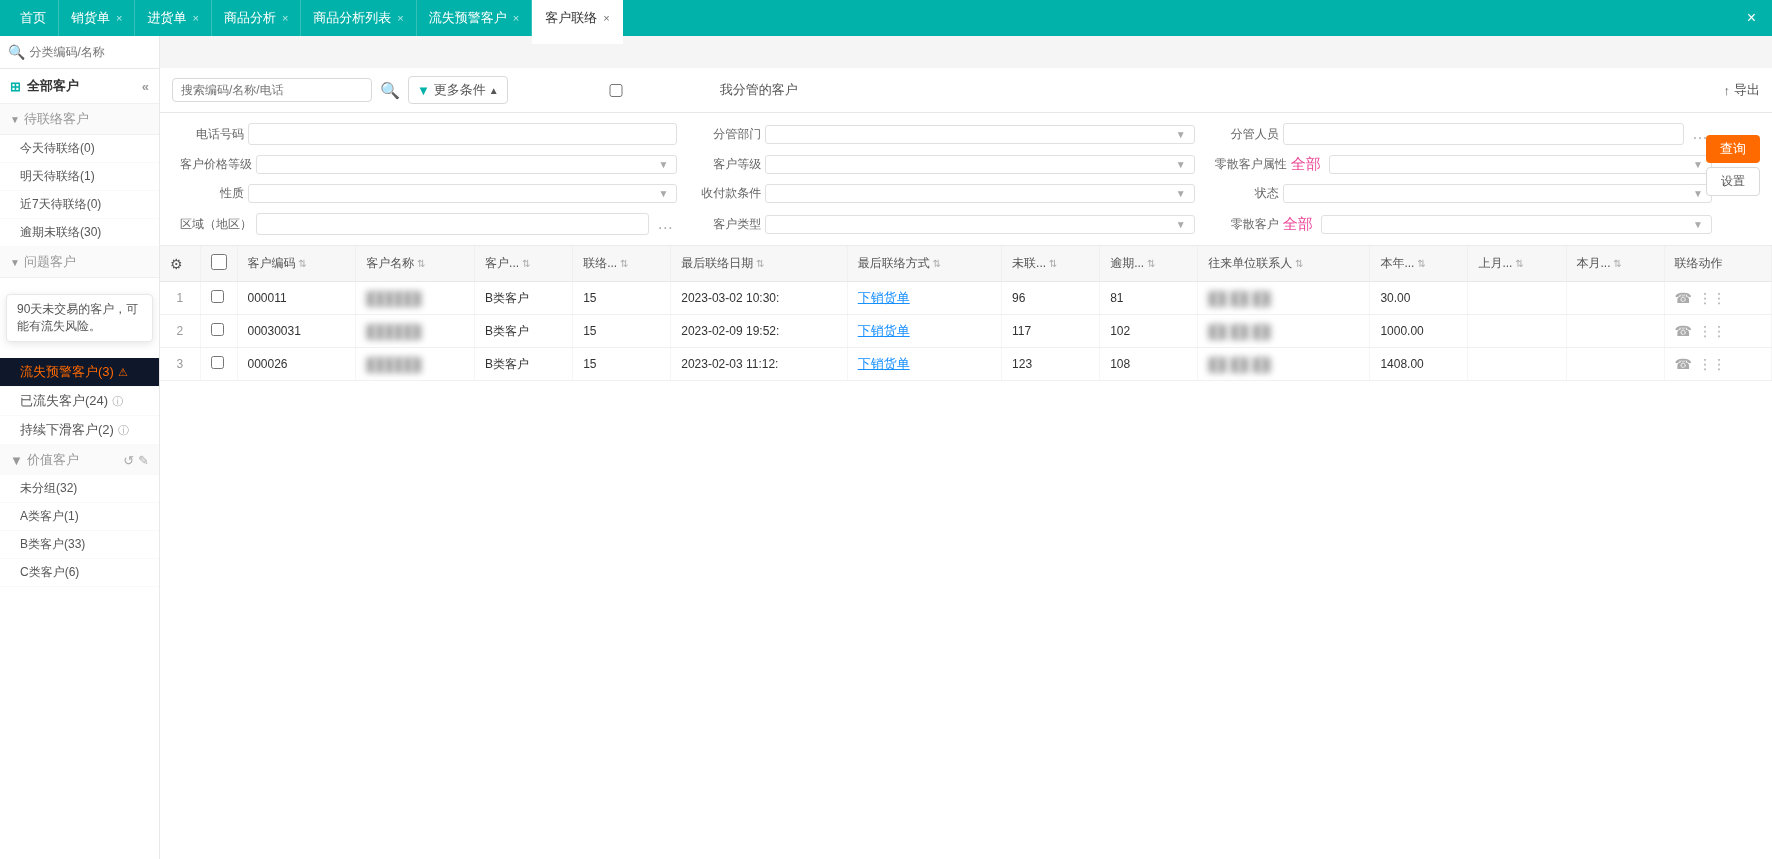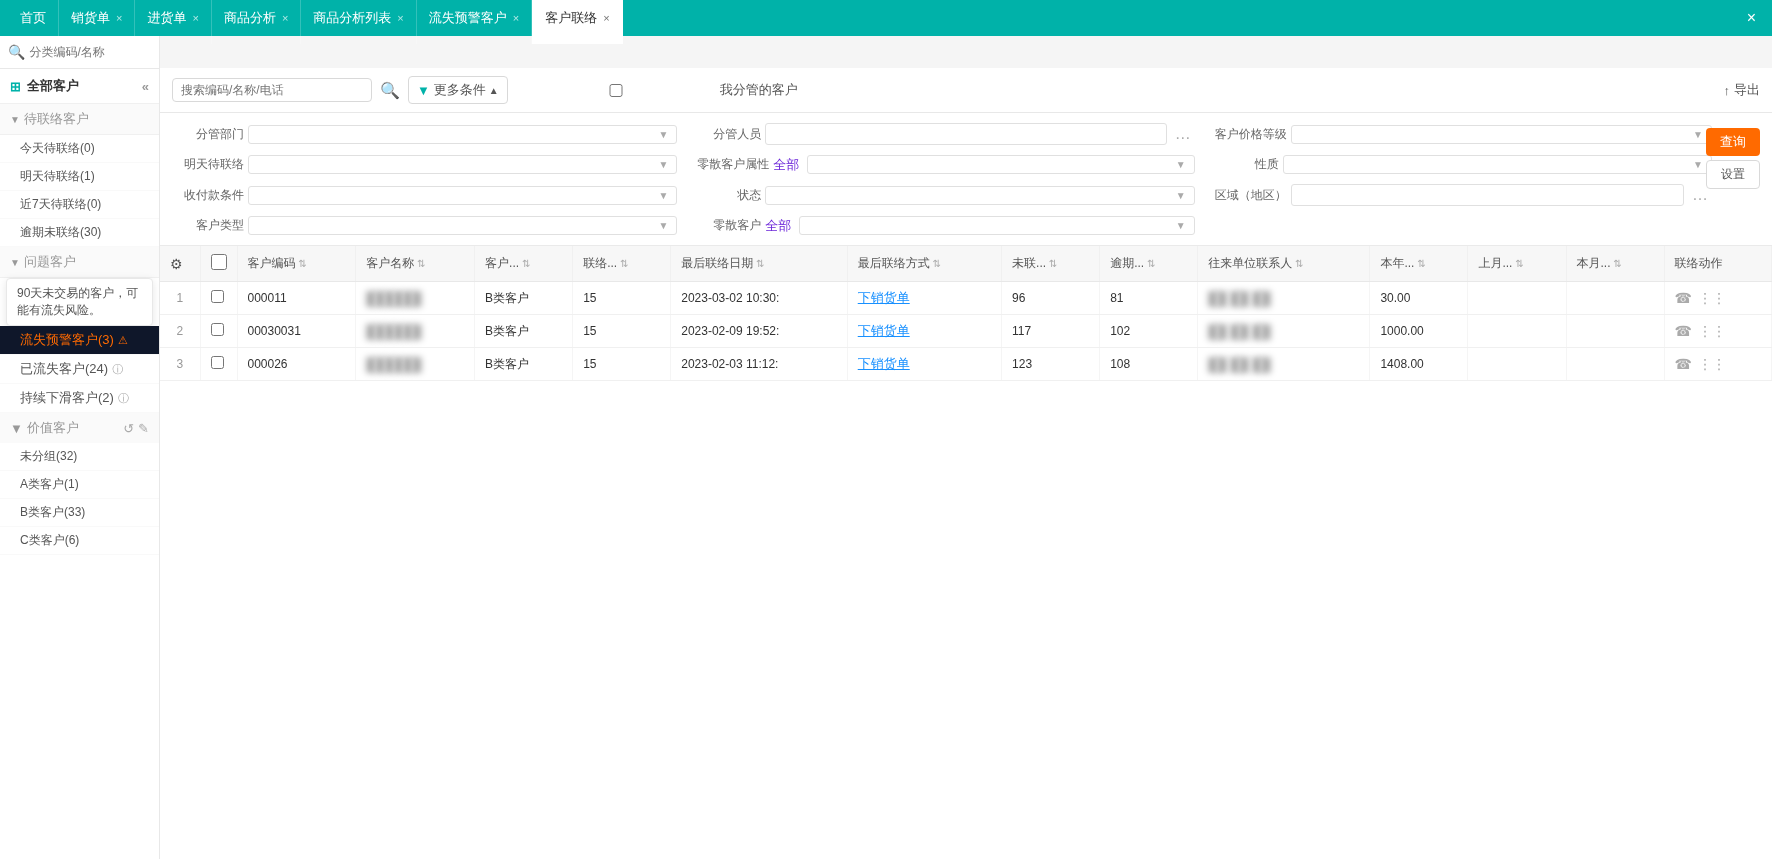--- a/index.html
+++ b/index.html
@@ -107,21 +107,21 @@
     }
 
     .tooltip-box {
       background: #fff;
       border: 1px solid #e8e8e8;
       border-radius: 4px;
       padding: 6px 10px;
       font-size: 12px;
       color: #555;
       box-shadow: 0 2px 8px rgba(0,0,0,0.1);
-      margin: 0 6px;
+      margin: 16px 6px;
     }
 
     .sidebar-section-label {
       padding: 6px 10px;
       font-size: 12px;
       color: #999;
       background: #fafafa;
       display: flex; align-items: center;
     }
     .sidebar-section-label .arrow { margin-right: 4px; }
@@ -276,21 +276,21 @@
     .adv-input {
       flex: 1; border: 1px solid #e0e0e0; border-radius: 3px; padding: 3px 6px; font-size: 12px; outline: none;
     }
     .adv-select {
       flex: 1; display: flex; align-items: center; justify-content: space-between;
       border: 1px solid #e0e0e0; border-radius: 3px; padding: 3px 8px; font-size: 12px; cursor: pointer;
       background: #fff; color: #333;
     }
     .adv-select .dnarrow { color: #aaa; font-size: 10px; }
     .adv-dots { color: #aaa; cursor: pointer; font-size: 16px; padding: 0 4px; }
-    .adv-tagval { font-size: 13px; color: #6d28d9; }
+    .adv-tagval { font-size: 15px; color: #ec4899; }
   </style>
 </head>
 <body>
 
 <div class="tab-bar">
   <div class="tab-item">
     <span>首页</span>
   </div>
   <div class="tab-item">
     <span>销货单</span>
@@ -390,41 +390,45 @@
       <div class="export-btn">
         <span>↑</span>
         <span>导出</span>
       </div>
     </div>
 
     <div class="adv-panel">
       <div class="adv-grid">
 
         <div class="adv-field">
+          <span class="adv-label">电话号码</span>
+          <input class="adv-input" type="text" style="">
+        </div>
+        <div class="adv-field">
           <span class="adv-label">分管部门</span>
           <div class="adv-select">
             <span></span>
             <span class="dnarrow">▼</span>
           </div>
         </div>
         <div class="adv-field">
           <span class="adv-label">分管人员</span>
           <input class="adv-input" type="text" style="">
           <span class="adv-dots">…</span>
         </div>
 
         <div class="adv-field">
           <span class="adv-label">客户价格等级</span>
           <div class="adv-select">
             <span></span>
             <span class="dnarrow">▼</span>
           </div>
         </div>
         <div class="adv-field">
-          <span class="adv-label">明天待联络</span>
+          <span class="adv-label">客户等级</span>
           <div class="adv-select">
             <span></span>
             <span class="dnarrow">▼</span>
           </div>
         </div>
         <div class="adv-field">
           <span class="adv-label">零散客户属性</span>
           <span class="adv-tagval">全部</span>
           <div class="adv-select" style="margin-left:4px;">
             <span></span>
@@ -469,21 +473,21 @@
         <div class="adv-field">
           <span class="adv-label">零散客户</span>
           <span class="adv-tagval">全部</span>
           <div class="adv-select" style="margin-left:4px;">
             <span></span>
             <span class="dnarrow">▼</span>
           </div>
         </div>
       </div>
 
-      <div style="position:absolute; right:12px; top:15px; display:flex; flex-direction:column; gap:4px;">
+      <div style="position:absolute; right:12px; top:22px; display:flex; flex-direction:column; gap:4px;">
         <button class="btn-query-float">查询</button>
         <button class="btn-settings-float">设置</button>
       </div>
     </div>
 
     <div class="table-wrapper">
       <table>
         <thead>
           <tr>
             <th style="width:40px;">

